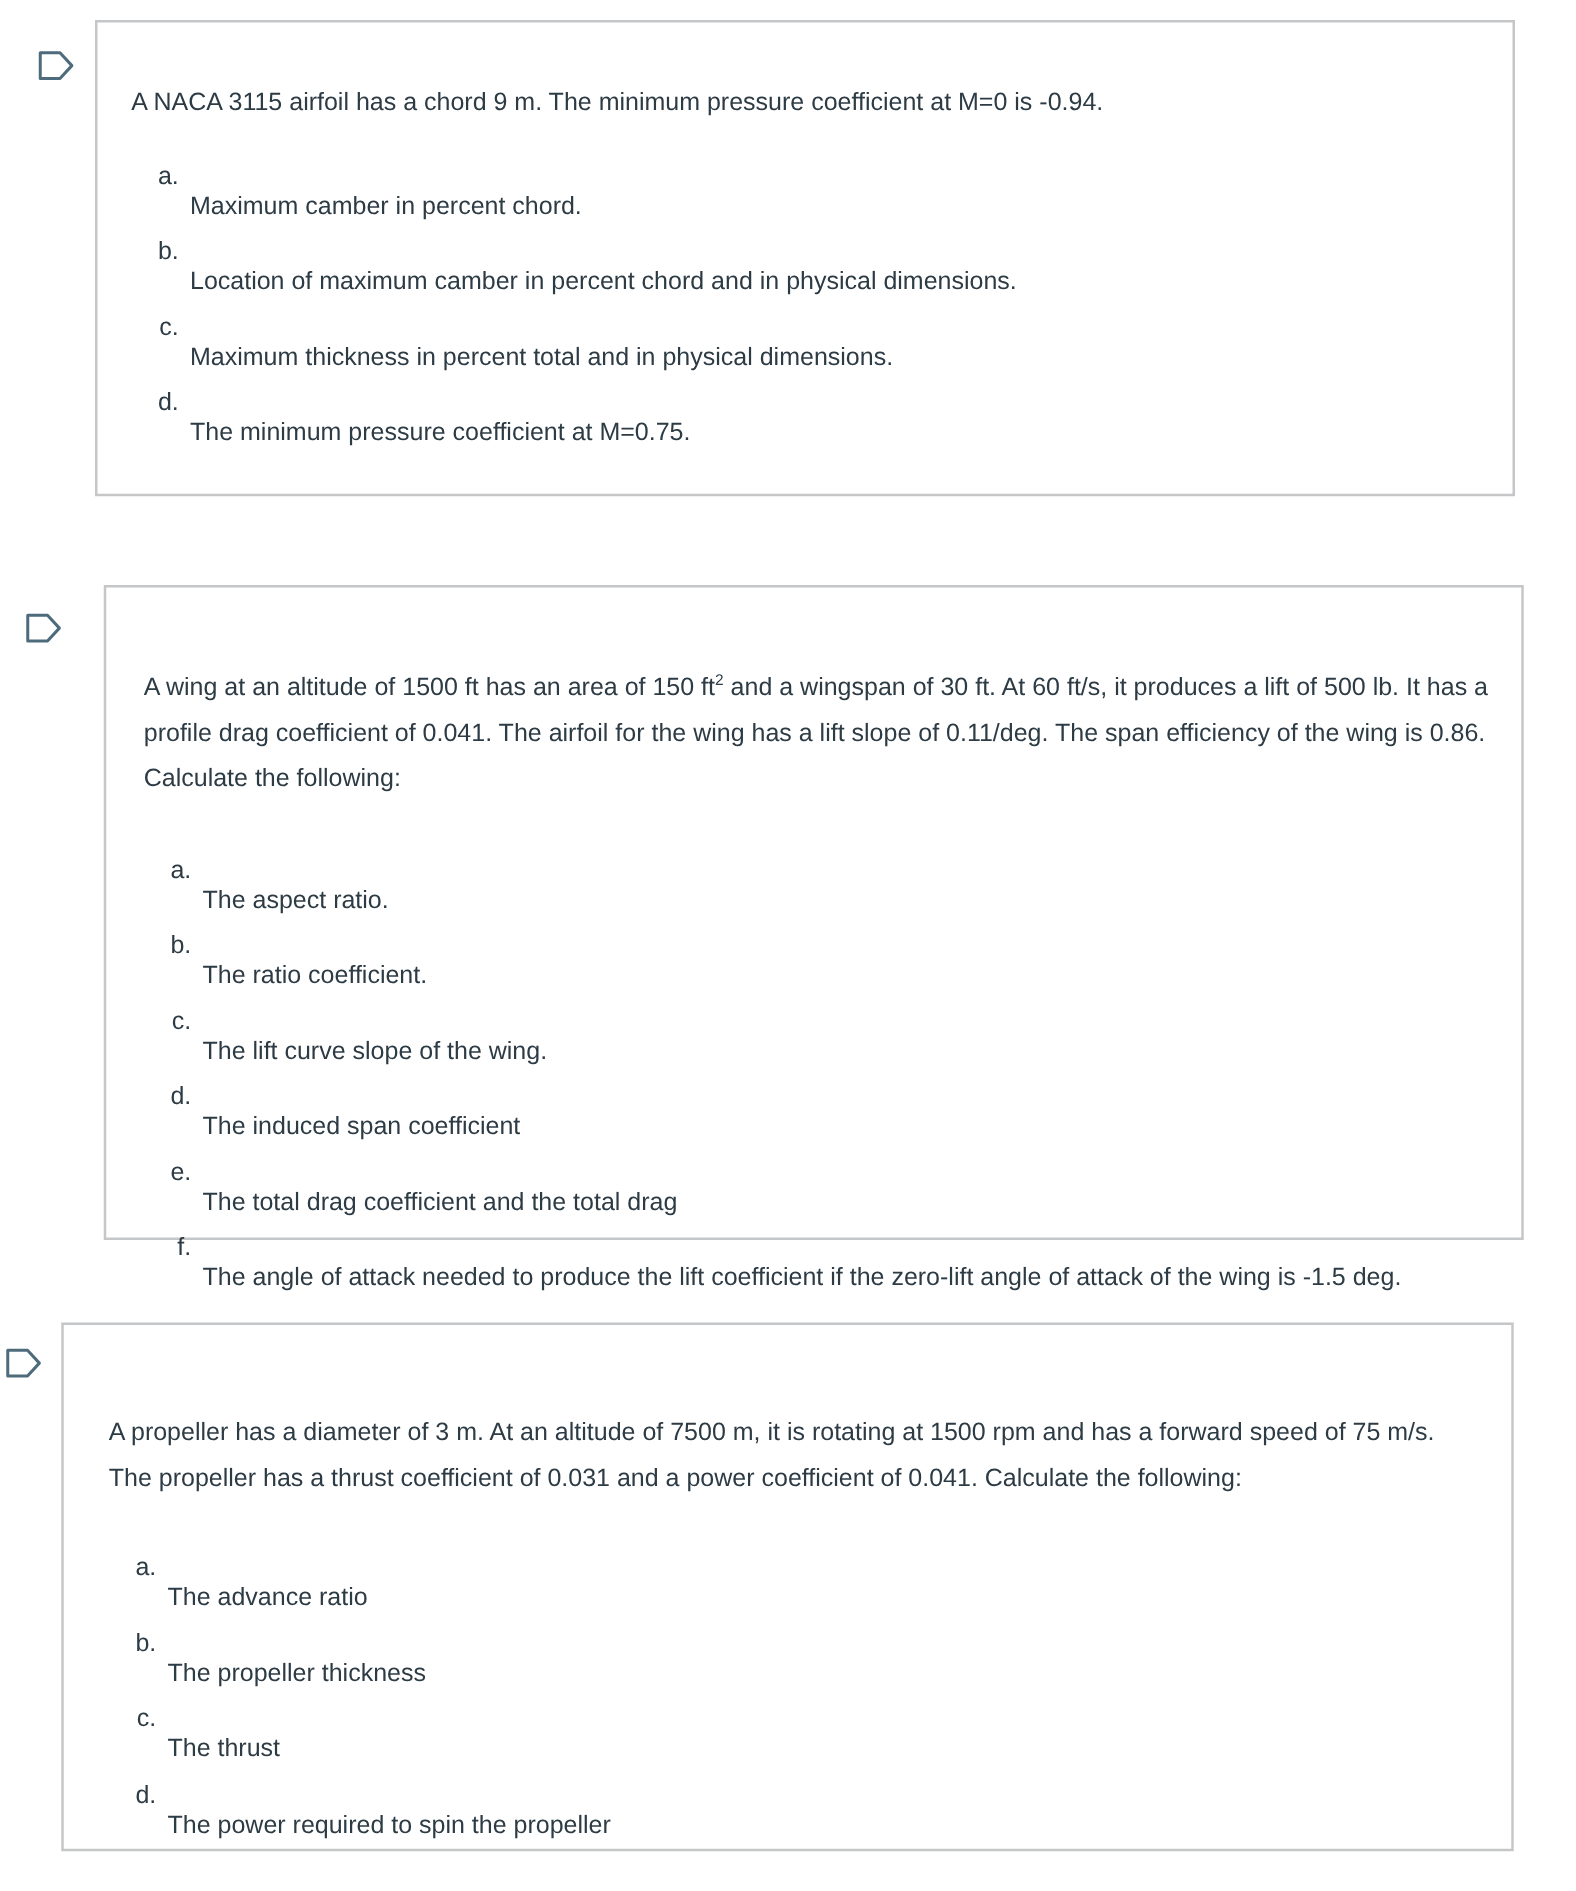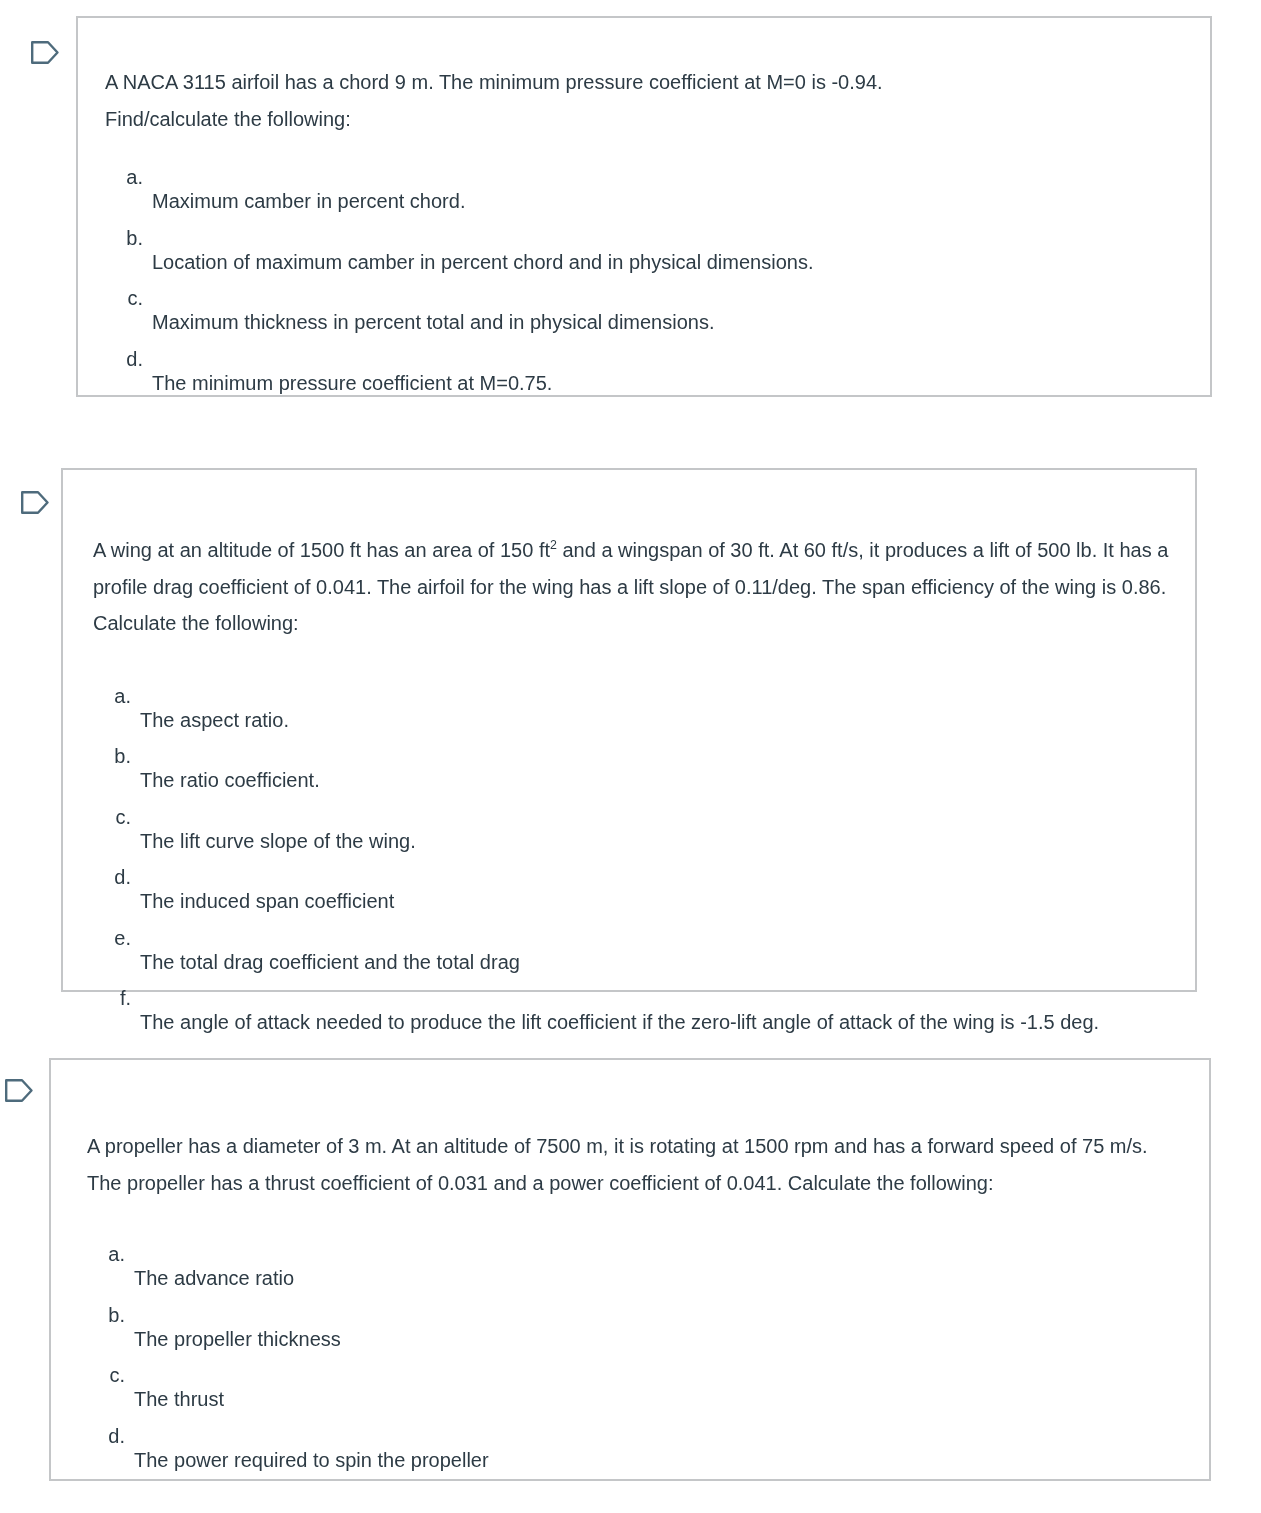--- a/index.html
+++ b/index.html
@@ -58,40 +58,39 @@
     white-space: nowrap;
   }
   .qitem .itext {
     flex: 1 1 auto;
     min-width: 0;
     margin-top: 24px;
   }
   
   #card1 { left: 76px;  top: 16px;   width: 1136px; height: 381px; padding: 46px 26px 0 27px; }
   #icon1 { left: 30px;  top: 40px; }
-  #card2 { left: 61px;  top: 468px;  width: 1136px; height: 524px; padding: 62px 22px 0 30px; }
+  #card2 { left: 83px;  top: 468px;  width: 1136px; height: 524px; padding: 62px 22px 0 30px; }
   #icon2 { left: 20px;  top: 490px; }
   #card3 { left: 49px;  top: 1058px; width: 1162px; height: 423px; padding: 68px 22px 0 36px; }
   #icon3 { left: 4px;   top: 1078px; }
   #card1 .qitems { margin-top: 22px; }
   #card2 .qitems { margin-top: 36px; }
   #card3 .qitems { margin-top: 35px; }
 </style>
 </head>
 <body>
 
 <div class="qicon" id="icon1">
   <svg viewBox="0 0 30 25" xmlns="http://www.w3.org/2000/svg">
     <polygon points="2.2,2.2 18,2.2 27.5,12.5 18,22.8 2.2,22.8" fill="none" stroke="#4e6b7c" stroke-width="2.4" stroke-linejoin="round"></polygon>
   </svg>
 </div>
 <section class="qcard" id="card1">
   <p class="qpara">
     <span class="pline">A NACA 3115 airfoil has a chord 9 m. The minimum pressure coefficient at M=0 is -0.94.</span>
-    <span class="pline">Find/calculate the following:</span>
   </p>
   <ol class="qitems">
     <li class="qitem">
       <span class="ilabel">a.</span>
       <span class="itext">Maximum camber in percent chord.</span>
     </li>
     <li class="qitem">
       <span class="ilabel">b.</span>
       <span class="itext">Location of maximum camber in percent chord and in physical dimensions.</span>
     </li>

